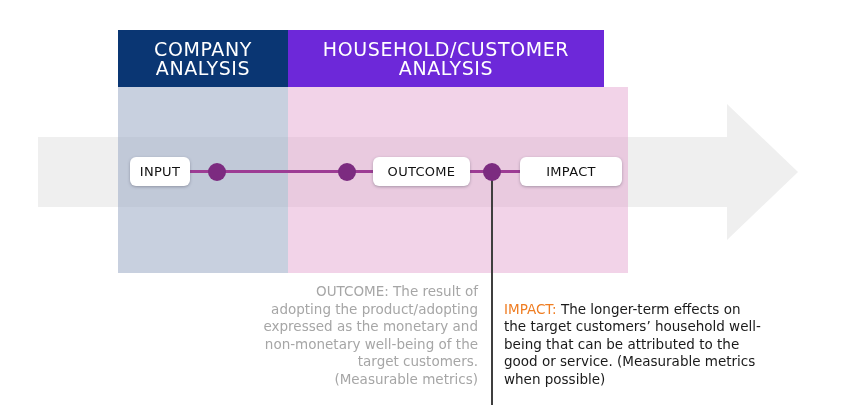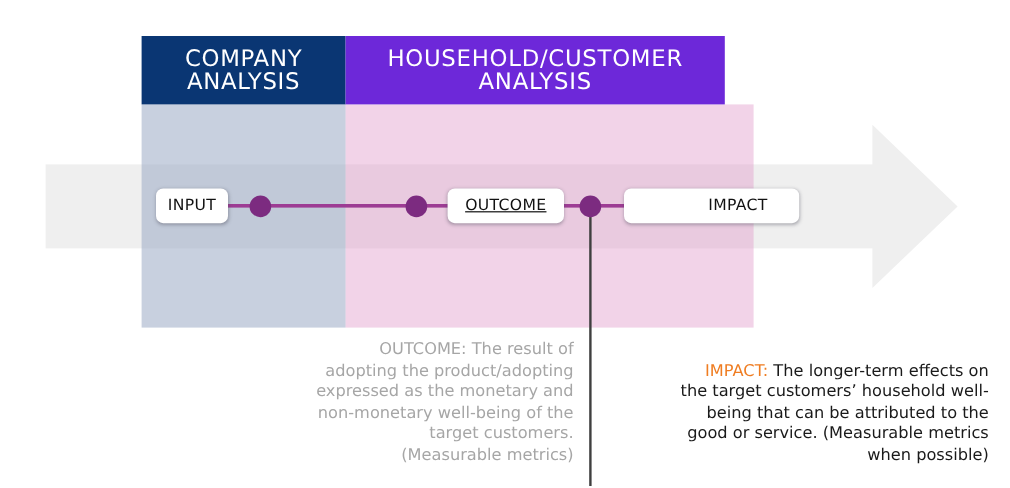--- a/index.html
+++ b/index.html
@@ -47,22 +47,22 @@
   }
   .step {
     position: absolute; top: 157px; height: 29px; z-index: 5;
     background: #ffffff; border-radius: 6px;
     box-shadow: 0 1px 3px rgba(70,70,85,0.40);
     display: flex; align-items: center; justify-content: center;
     font-size: 13px; color: #111111; letter-spacing: 0.3px;
   }
   .step-input   { left: 130px; width: 60px;  }
   .step-output  { left: 243px; width: 74px;  }
-  .step-outcome { left: 373px; width: 97px; text-decoration: underline;  }
-  .step-impact  { left: 520px; width: 102px; padding-left: 44px; }
+  .step-outcome { left: 373px; width: 97px;  }
+  .step-impact  { left: 520px; width: 102px; }
   .dot {
     position: absolute; top: 163px; width: 18px; height: 18px;
     border-radius: 50%; background: #7c2b80; z-index: 6;
   }
   .dot-1 { left: 208px; }
   .dot-2 { left: 338px; }
   .dot-3 { left: 483px; }
   .vline {
     position: absolute; left: 491px; top: 180px;
     width: 2px; height: 225px; background: #3f3f3f; z-index: 4;
@@ -72,21 +72,21 @@
     position: absolute; top: 283px;
     font-size: 13.5px; line-height: 17.5px;
     white-space: pre-line;
   }
   .note-outcome {
     left: 218px; width: 260px;
     text-align: right; color: #a6a6a6;
   }
   .note-impact {
     left: 504px; width: 320px;
-    text-align: right; color: #1a1a1a;
+    text-align: left; color: #1a1a1a;
   }
   .impact-label { color: #ef7d22; }
 </style>
 </head>
 <body>
 
 <div class="canvas">
 
   <div class="arrow-shaft"></div>
   <div class="arrow-head"></div>

